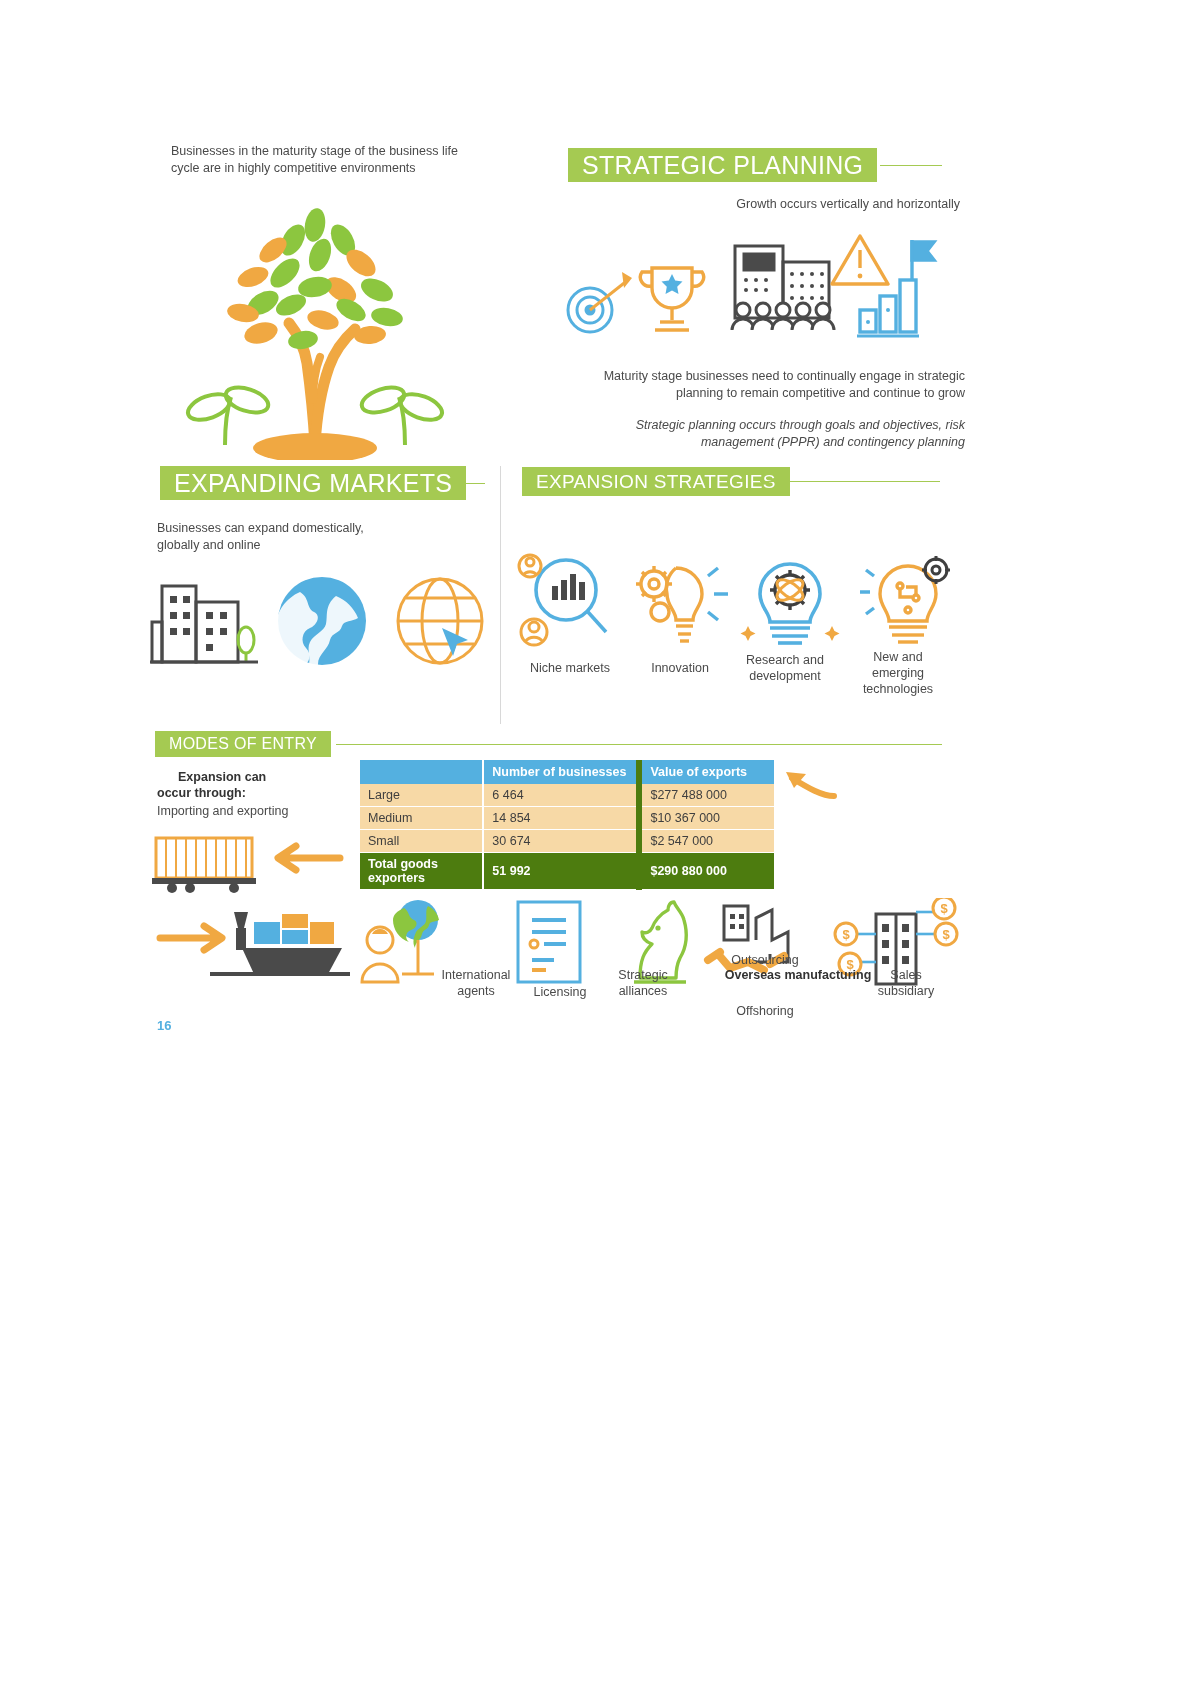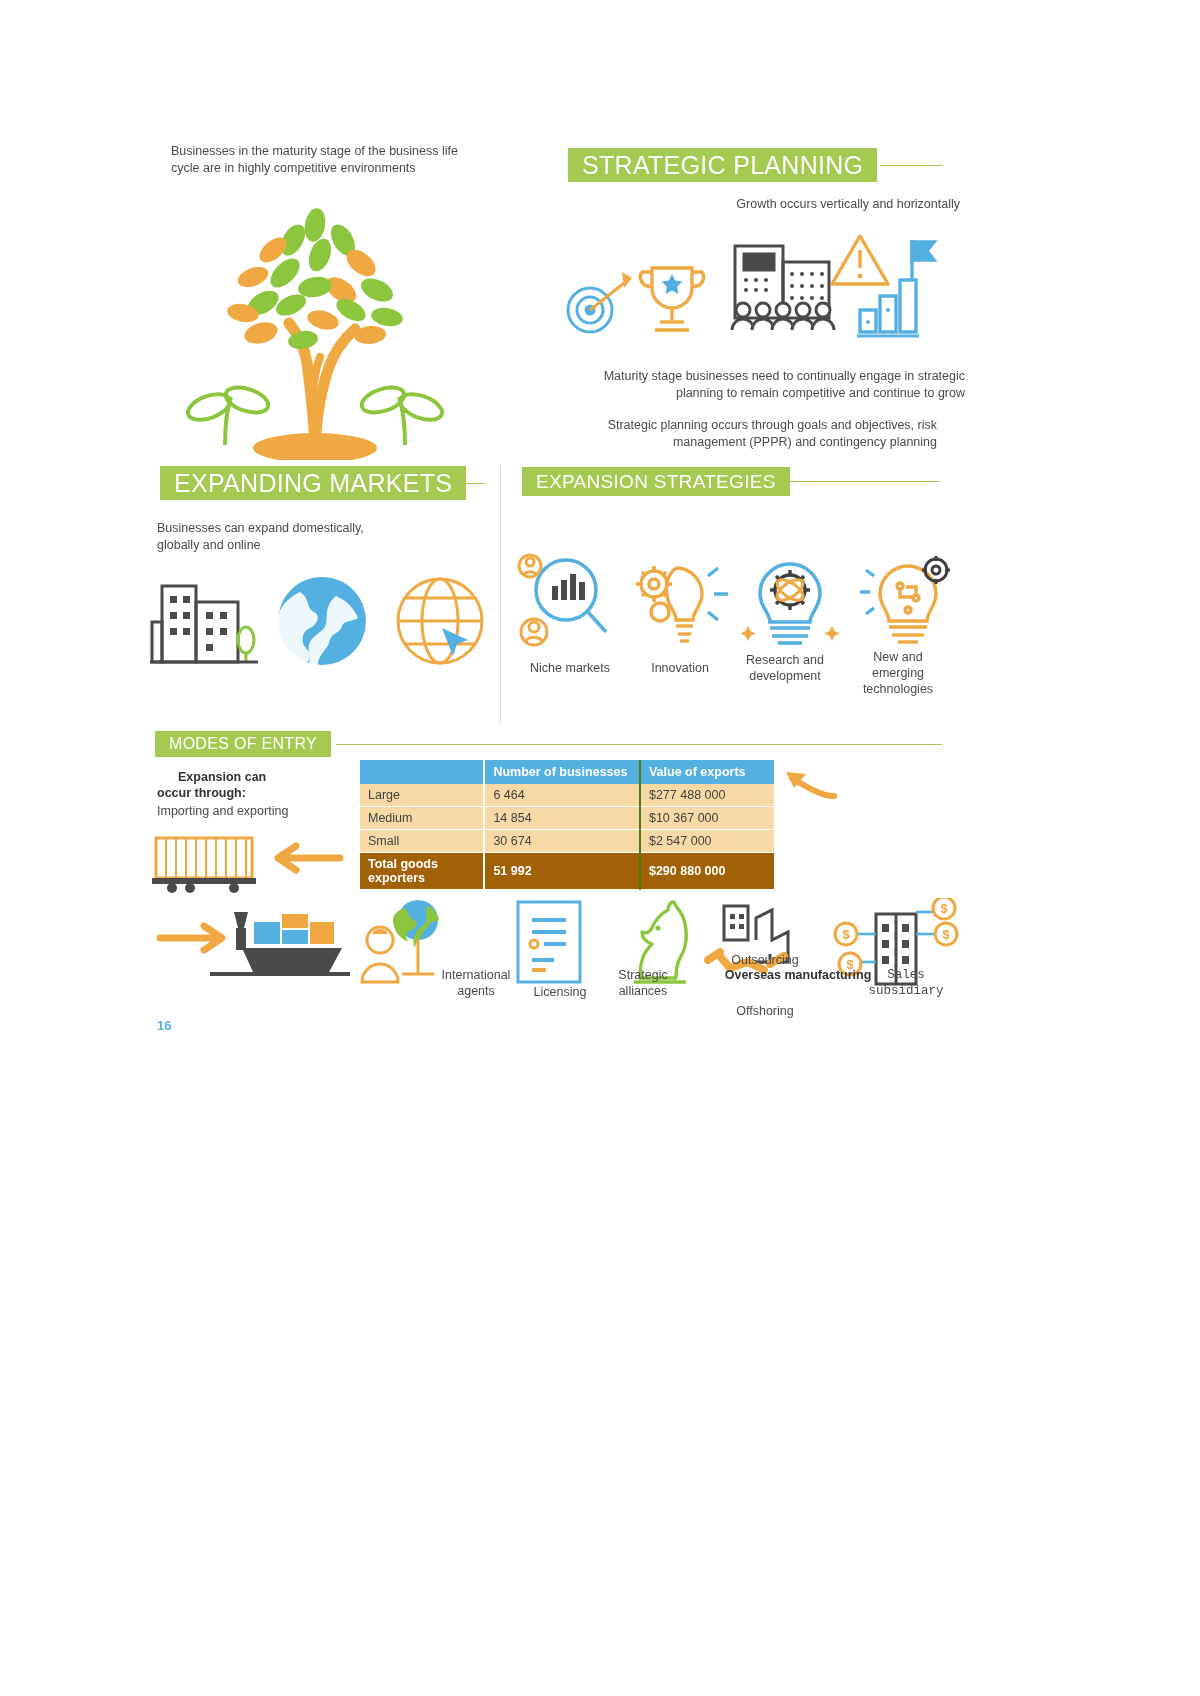--- a/index.html
+++ b/index.html
@@ -24,24 +24,24 @@
   .banner.sm{font-size:16px;height:26px;}
   .rule{position:absolute;height:1px;background:#a5ca52;}
   .rule-v{position:absolute;width:1px;background:#d8d8d8;}
 
   
   table.exp{position:absolute;border-collapse:collapse;font-size:12.5px;}
   table.exp th{background:#54b0e0;color:#fff;font-weight:bold;text-align:left;
                padding:5px 8px;font-size:12.5px;}
   table.exp td{background:#f7d9a6;color:#3f3f3f;padding:4px 8px;
                border-bottom:1px solid #ffffff;}
-  table.exp tr.total td{background:#a16207;color:#fff;font-weight:bold;}
+  table.exp tr.total td{background:#4d7c0f;color:#fff;font-weight:bold;}
   table.exp td.c1,table.exp th.c1{width:120px;}
   table.exp td.c2,table.exp th.c2{width:155px;border-left:2px solid #fff;}
-  table.exp td.c3,table.exp th.c3{width:135px;border-left:2px solid #4d7c0f;margin-left:32px;}
+  table.exp td.c3,table.exp th.c3{width:135px;border-left:6px solid #4d7c0f;margin-left:32px;}
 
   .annot{position:absolute;font-size:12.5px;line-height:17px;color:#4a4a4a;width:150px;}
   .pgnum{position:absolute;font-size:13px;font-weight:bold;color:#54b0e0;}
   .label{position:absolute;font-size:12.5px;line-height:16px;color:#4a4a4a;text-align:center;}
   .label.bold{font-weight:bold;color:#333;padding-left:32px;}
   .lead{position:absolute;font-size:12.5px;line-height:17px;color:#333;font-weight:bold;}
 </style>
 </head>
 <body>
 
@@ -181,21 +181,21 @@
       <g fill="#54b0e0">
           <circle cx="308" cy="104" r="2"></circle>
           <circle cx="328" cy="92" r="2"></circle>
         </g>
     </svg>
   </div>
 
   <div class="abs body-txt center" style="left:560px;top:368px;width:405px;">
     <span>Maturity stage businesses need to continually engage in strategic planning to remain competitive and continue to grow</span>
   </div>
-  <div class="abs body-txt center" style="left:532px;top:417px;width:405px;">
+  <div class="abs body-txt center" style="left:560px;top:417px;width:405px;font-style:italic;">
     <span>Strategic planning occurs through goals and objectives, risk management (PPPR) and contingency planning</span>
   </div>
 
   <div class="banner big" style="left:160px;top:466px;">
     <span>EXPANDING MARKETS</span>
   </div>
   <div class="rule" style="left:455px;top:483px;width:30px;"></div>
   <div class="rule-v" style="left:500px;top:466px;height:258px;"></div>
 
   <div class="abs body-txt" style="left:157px;top:520px;width:250px;">
@@ -532,21 +532,21 @@
   </div>
   <div class="label bold" style="left:678px;top:967px;width:176px;">
     <span>Overseas manufacturing</span>
   </div>
   <div class="label" style="left:700px;top:952px;width:130px;">
     <span>Outsourcing</span>
   </div>
   <div class="label" style="left:700px;top:1003px;width:130px;">
     <span>Offshoring</span>
   </div>
-  <div class="label" style="left:860px;top:967px;width:92px;font-family:Liberation Mono, monospace;">
+  <div class="label" style="left:860px;top:967px;width:92px;">
     <div>Sales</div>
     <div>subsidiary</div>
   </div>
 
   <div class="pgnum" style="left:157px;top:1018px;">
     <span>16</span>
   </div>
 
 </div>
 

